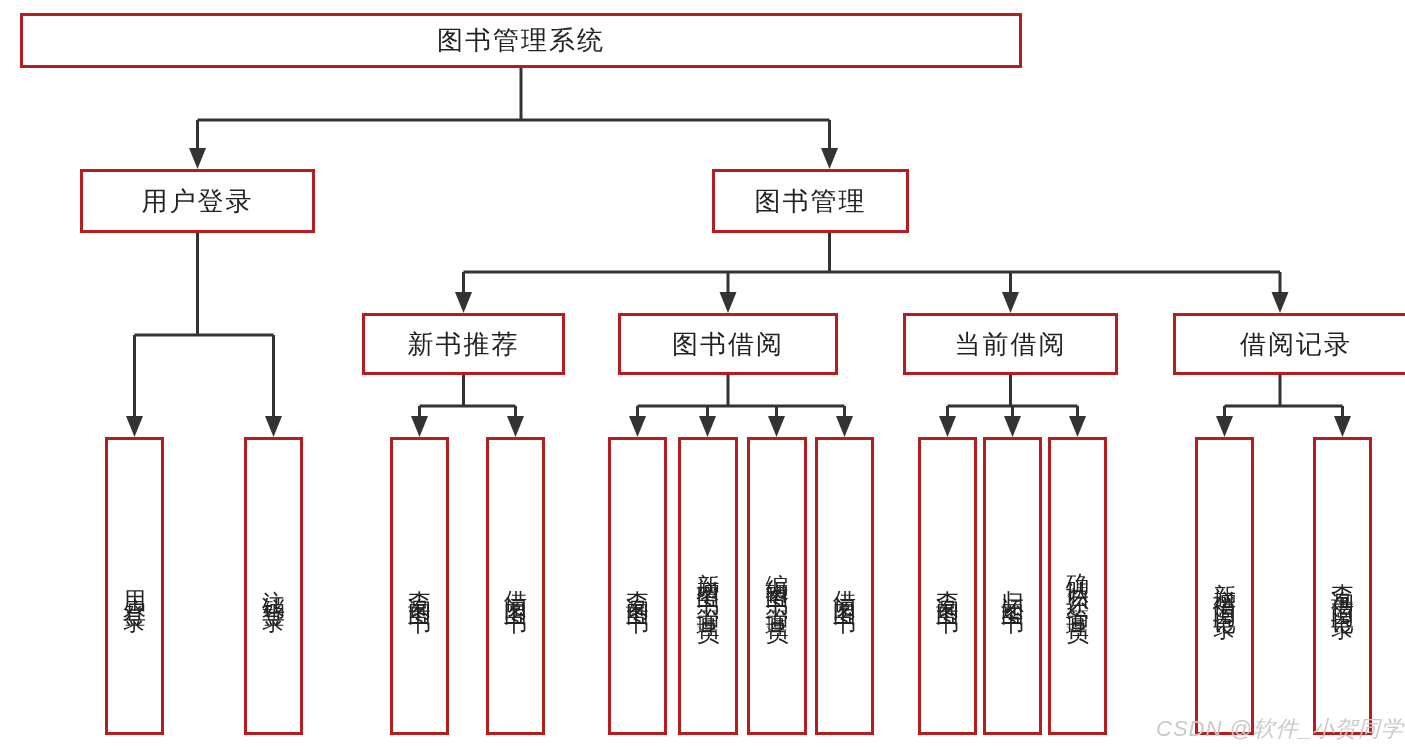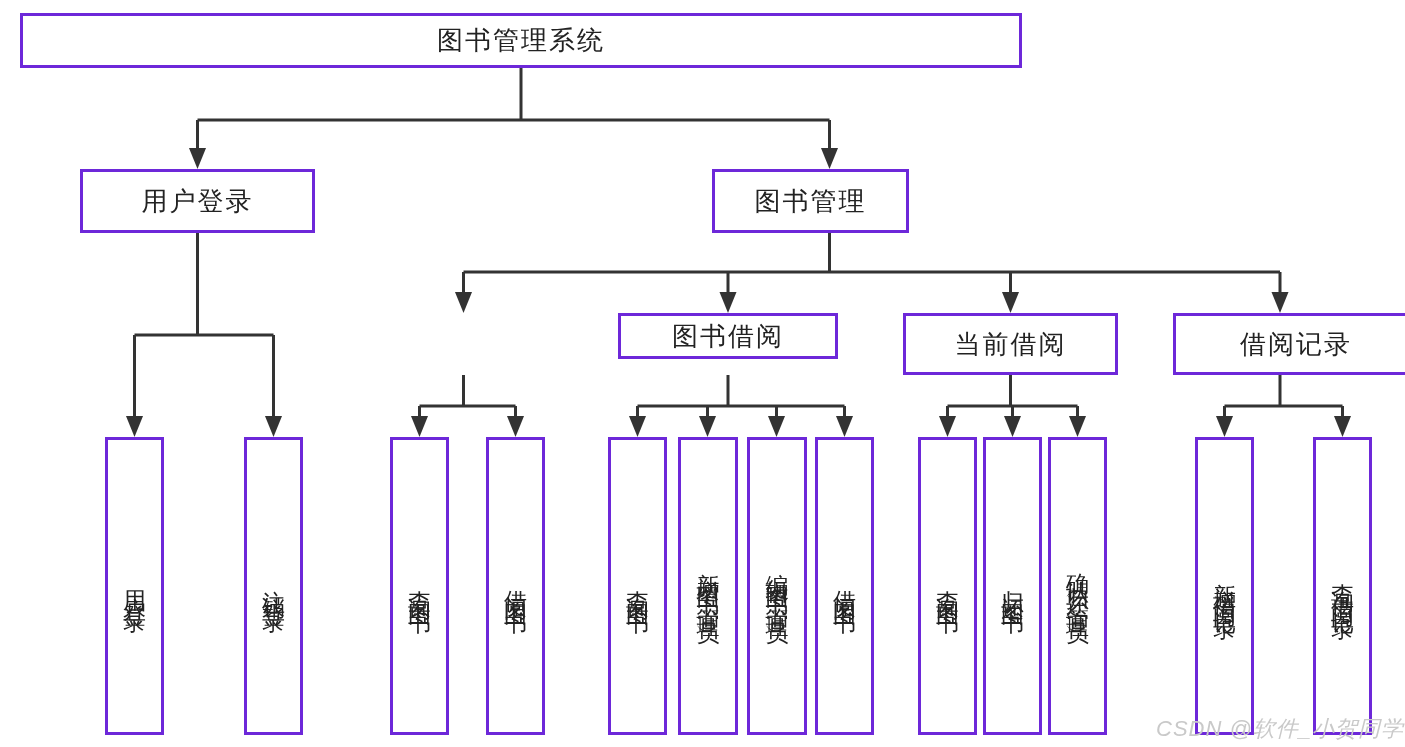--- a/index.html
+++ b/index.html
@@ -9,21 +9,21 @@
     height: 747px;
     background: #ffffff;
     overflow: hidden;
     font-family: "Liberation Sans", "DejaVu Sans", sans-serif;
   }
   svg.connectors { position: absolute; left: 0; top: 0; }
   .box {
     position: absolute;
     box-sizing: border-box;
     background: #ffffff;
-    border: 3px solid #6d28d9;
+    border: 3px solid #b91c1c;
     display: flex;
     align-items: center;
     justify-content: center;
     color: #222222;
   }
   .box.h { font-size: 26px; letter-spacing: 2px; white-space: nowrap; }
   .box.v {
     writing-mode: vertical-rl;
     text-orientation: mixed;
     font-size: 23px;
@@ -108,21 +108,22 @@
       <polygon points="1216,416 1233,416 1224.5,437"></polygon>
       <polygon points="1334,416 1351,416 1342.5,437"></polygon>
     </g>
   </svg>
 
   <div class="box h" style="left:20px; top:13px; width:1002px; height:55px;">图书管理系统</div>
 
   <div class="box h" style="left:80px; top:169px; width:235px; height:64px;">用户登录</div>
   <div class="box h" style="left:712px; top:169px; width:197px; height:64px;">图书管理</div>
 
-  <div class="box h" style="left:618px; top:313px; width:220px; height:46px;">图书借阅</div>
+  <div class="box h" style="left:362px; top:313px; width:203px; height:62px;">新书推荐</div>
+  <div class="box h" style="left:618px; top:313px; width:220px; height:62px;">图书借阅</div>
   <div class="box h" style="left:903px; top:313px; width:215px; height:62px;">当前借阅</div>
   <div class="box h" style="left:1173px; top:313px; width:246px; height:62px;">借阅记录</div>
 
   <div class="box v" style="left:105px; top:437px; width:59px; height:298px;">用户登录</div>
   <div class="box v" style="left:244px; top:437px; width:59px; height:298px;">注销登录</div>
 
   <div class="box v" style="left:390px; top:437px; width:59px; height:298px;">查询图书</div>
   <div class="box v" style="left:486px; top:437px; width:59px; height:298px;">借阅图书</div>
 
   <div class="box v" style="left:608px; top:437px; width:59px; height:298px;">查询图书</div>

